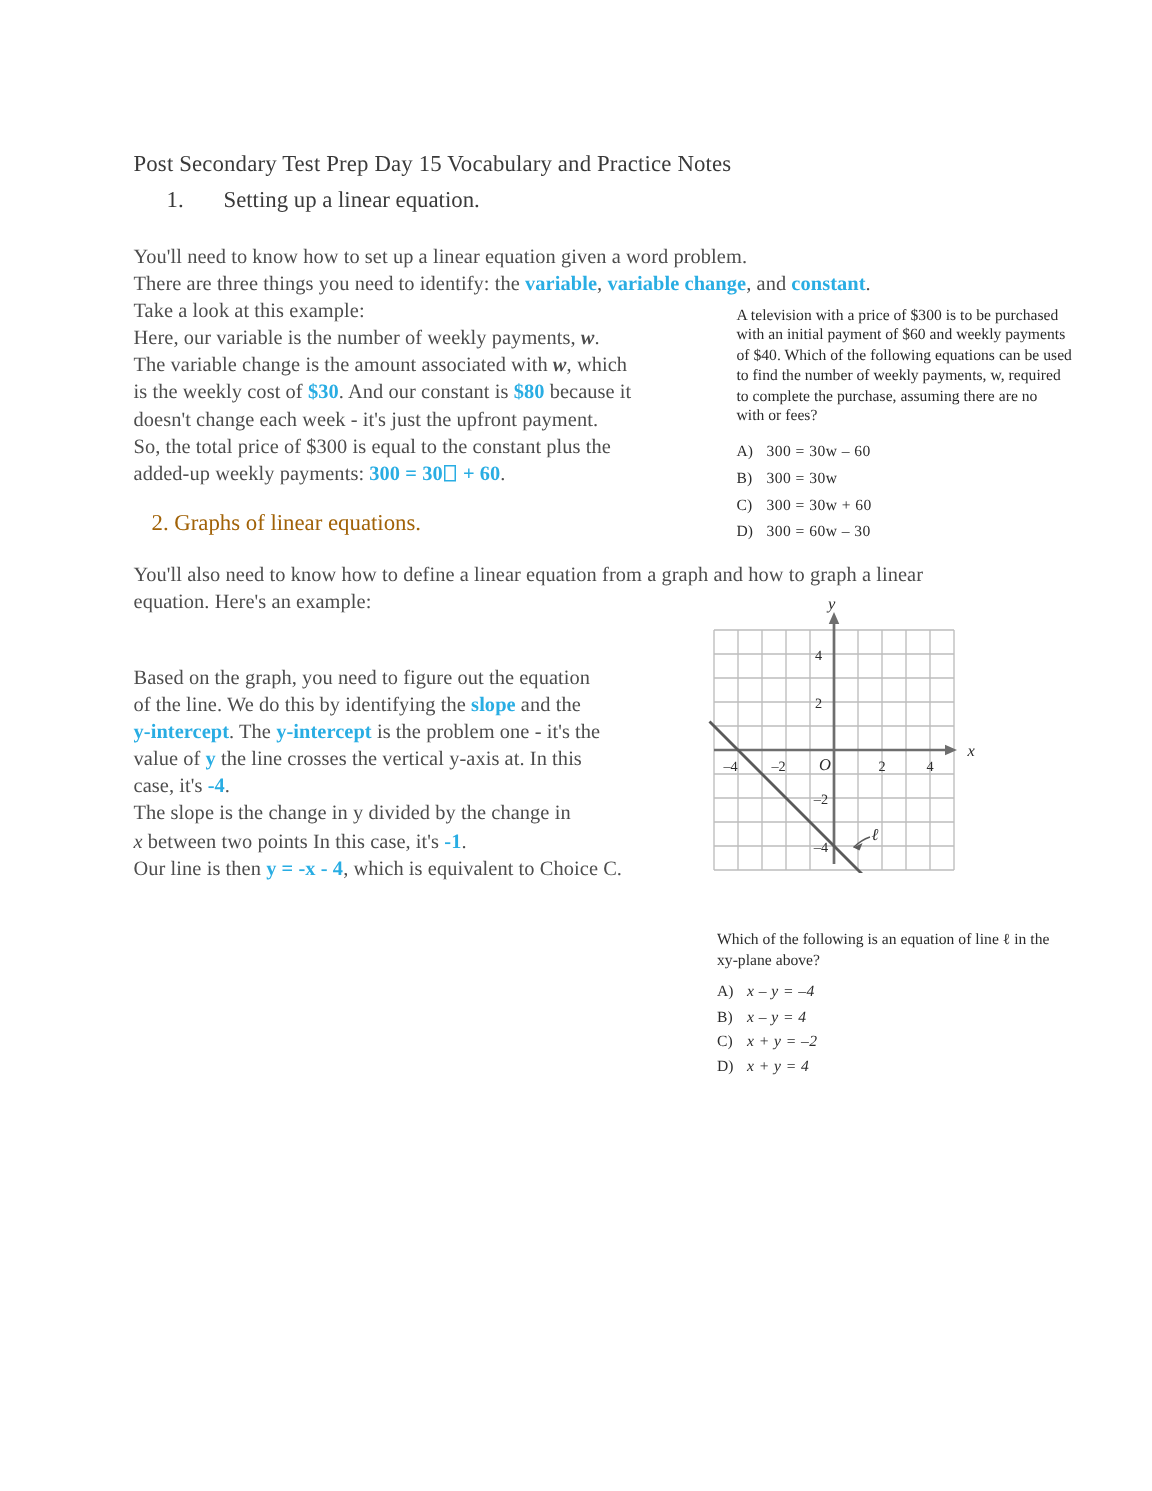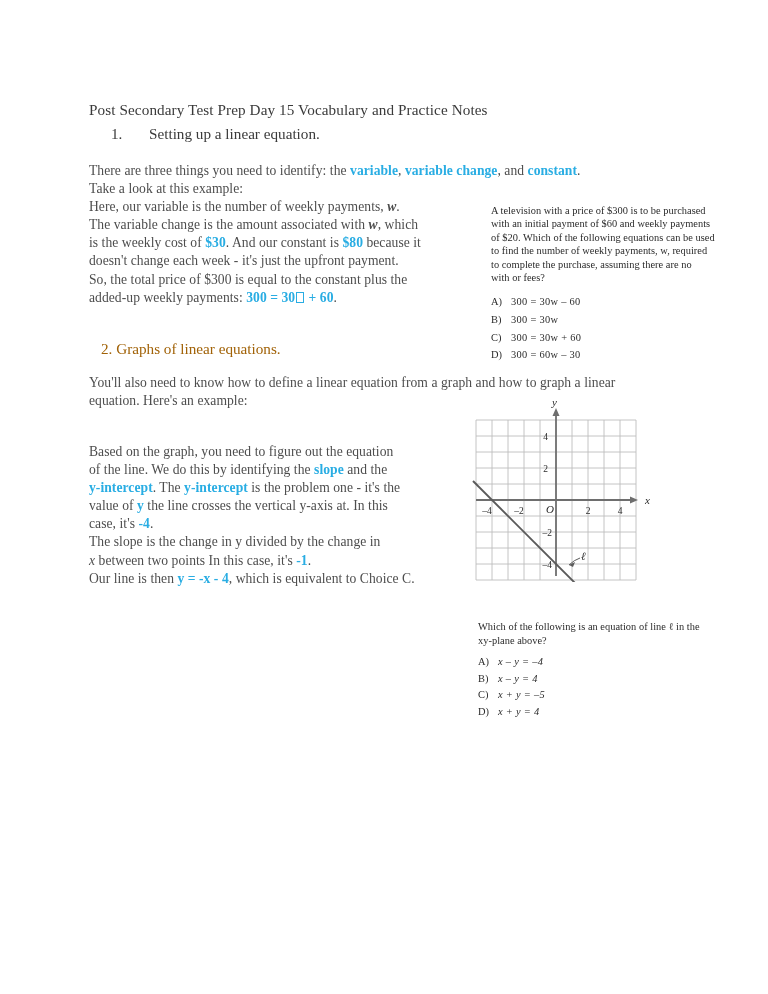--- a/index.html
+++ b/index.html
@@ -126,35 +126,36 @@
 
 <div class="page">
 
   <div class="doc-title">Post Secondary Test Prep Day 15  Vocabulary and Practice Notes</div>
 
   <div class="section-one">
     <span class="num">1.</span><span>Setting up a linear equation.</span>
   </div>
 
   <div class="para para-1">
+    <div><span>You'll need to know how to set up a linear equation given a word problem.</span></div>
     <div><span>There are three things you need to identify: the </span><span class="hl">variable</span><span>, </span><span class="hl">variable change</span><span>, and </span><span class="hl">constant</span><span>.</span></div>
     <div><span>Take a look at this example:</span></div>
     <div><span>Here, our variable is the number of weekly payments, </span><span class="bi">w</span><span>.</span></div>
     <div><span>The variable change is the amount associated with </span><span class="bi">w</span><span>, which</span></div>
     <div><span>is the weekly cost of </span><span class="hl">$30</span><span>. And our constant is </span><span class="hl">$80</span><span> because it</span></div>
     <div><span>doesn't change each week - it's just the upfront payment.</span></div>
     <div><span>So, the total price of $300 is equal to the constant plus the</span></div>
     <div><span>added-up weekly payments: </span><span class="hl">300 = 30</span><span class="tofu"></span><span class="hl"> + 60</span><span>.</span></div>
   </div>
 
   <div class="problem problem-1">
     <div class="stem">
       <div>A television with a price of $300 is to be purchased</div>
       <div>with an initial payment of $60 and weekly payments</div>
-      <div>of $20. Which of the following equations can be used</div>
+      <div>of $40. Which of the following equations can be used</div>
       <div>to find the number of weekly payments, w, required</div>
       <div>to complete the purchase, assuming there are no</div>
       <div>with or fees?</div>
     </div>
     <div class="choices">
       <div class="choice"><span class="lbl">A)</span><span class="eq">300 = 30w – 60</span></div>
       <div class="choice"><span class="lbl">B)</span><span class="eq">300 = 30w</span></div>
       <div class="choice"><span class="lbl">C)</span><span class="eq">300 = 30w + 60</span></div>
       <div class="choice"><span class="lbl">D)</span><span class="eq">300 = 60w – 30</span></div>
     </div>
@@ -234,18 +235,18 @@
   </div>
 
   <div class="problem problem-2">
     <div class="stem">
       <div>Which of the following is an equation of line ℓ in the</div>
       <div>xy-plane above?</div>
     </div>
     <div class="choices">
       <div class="choice"><span class="lbl">A)</span><span class="eq it">x – y = –4</span></div>
       <div class="choice"><span class="lbl">B)</span><span class="eq it">x – y = 4</span></div>
-      <div class="choice"><span class="lbl">C)</span><span class="eq it">x + y = –5</span></div>
+      <div class="choice"><span class="lbl">C)</span><span class="eq it">x + y = –2</span></div>
       <div class="choice"><span class="lbl">D)</span><span class="eq it">x + y = 4</span></div>
     </div>
   </div>
 
 </div>
 
 </body></html>

